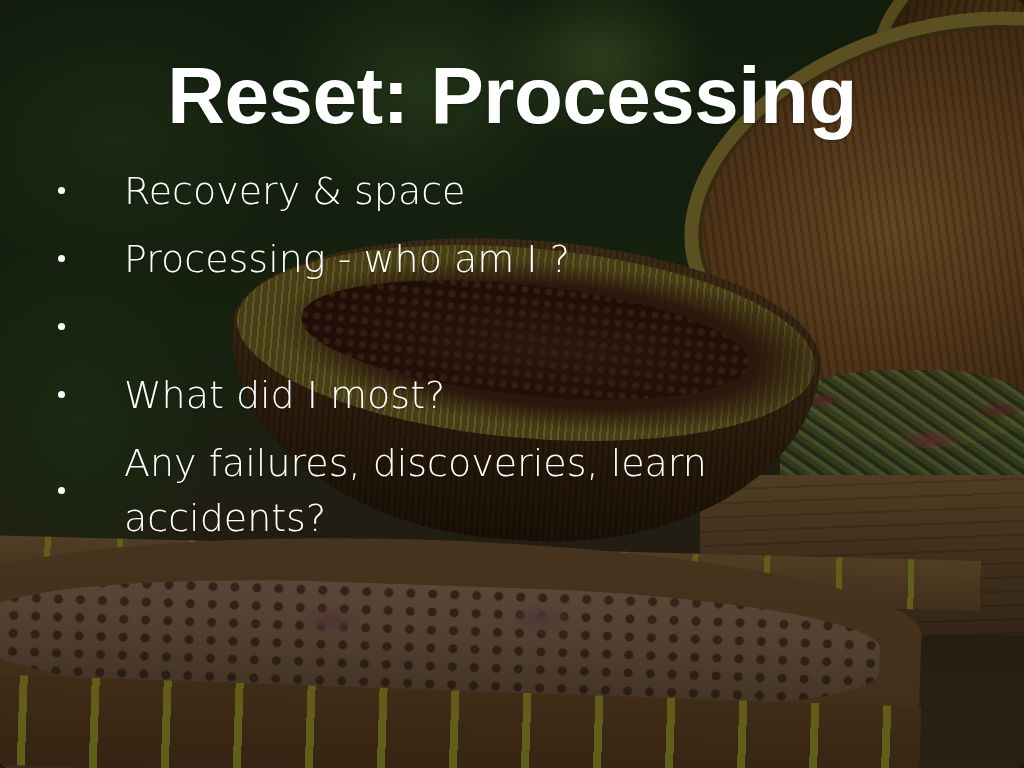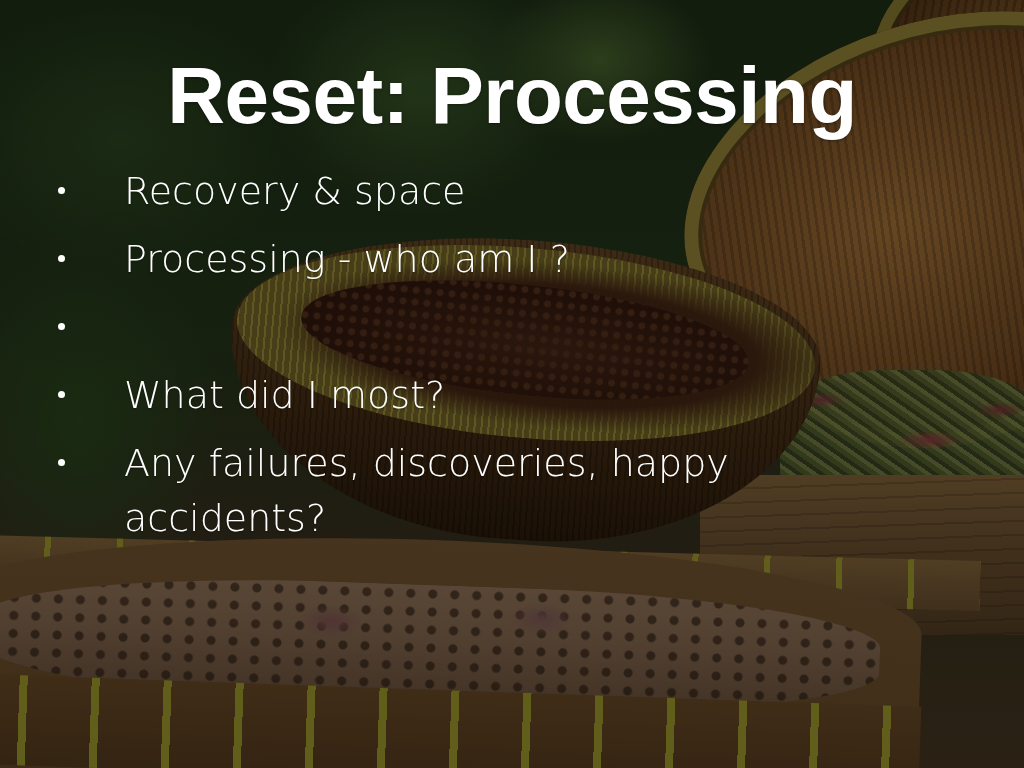--- a/index.html
+++ b/index.html
@@ -9,20 +9,21 @@
       height: 768px;
       overflow: hidden;
       background: #1a1a12;
     }
     .slide {
       position: relative;
       width: 1024px;
       height: 768px;
       overflow: hidden;
       font-family: "DejaVu Sans", "Liberation Sans", sans-serif;
+      border-radius: 9px;
     }
     
     .bg {
       position: absolute;
       inset: 0;
       background:
         radial-gradient(ellipse 260px 200px at 120px 140px, #2f4a22 0%, rgba(30,45,22,0) 70%),
         radial-gradient(ellipse 220px 180px at 420px 90px, #3b5a2a 0%, rgba(40,60,28,0) 70%),
         radial-gradient(ellipse 200px 260px at 80px 420px, #2c4a1f 0%, rgba(30,45,22,0) 70%),
         radial-gradient(ellipse 160px 120px at 600px 60px, #4c6a30 0%, rgba(60,80,35,0) 70%),
@@ -193,21 +194,21 @@
       left: 52px;
       top: 164px;
       width: 800px;
       margin: 0;
       padding: 0;
       list-style: none;
     }
     .bullet-item {
       position: relative;
       display: flex;
-      align-items: flex-start;
+      align-items: center;
       color: #ffffff;
       font-family: "DejaVu Sans", "Liberation Sans", sans-serif;
       font-weight: 200;
       font-size: 38px;
       line-height: 55px;
       margin-bottom: 13px;
       text-shadow: 0 1px 2px rgba(0,0,0,0.3);
     }
     .bullet-dot {
       width: 72px;
@@ -263,16 +264,16 @@
     </li>
     <li class="bullet-item">
       <span class="bullet-dot"></span>
     </li>
     <li class="bullet-item">
       <span class="bullet-dot"></span>
       <span class="bullet-text">What did I most?</span>
     </li>
     <li class="bullet-item">
       <span class="bullet-dot"></span>
-      <span class="bullet-text">Any failures, discoveries, happy accidents?</span>
+      <span class="bullet-text">Any failures, discoveries, learn accidents?</span>
     </li>
   </ul>
 </div>
 
 </body></html>

